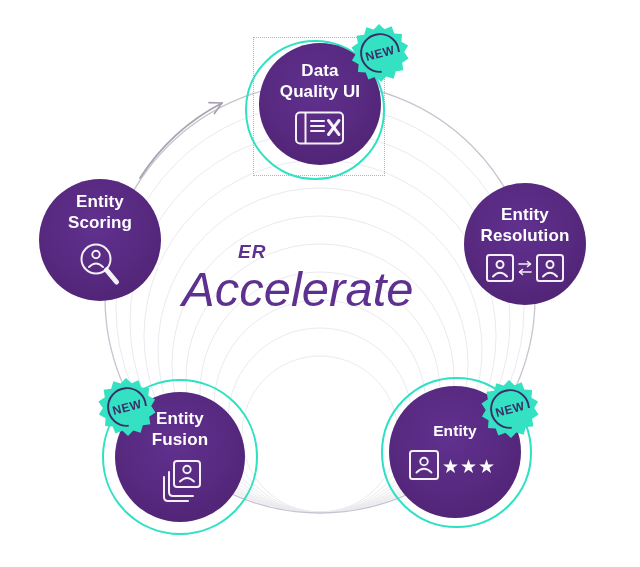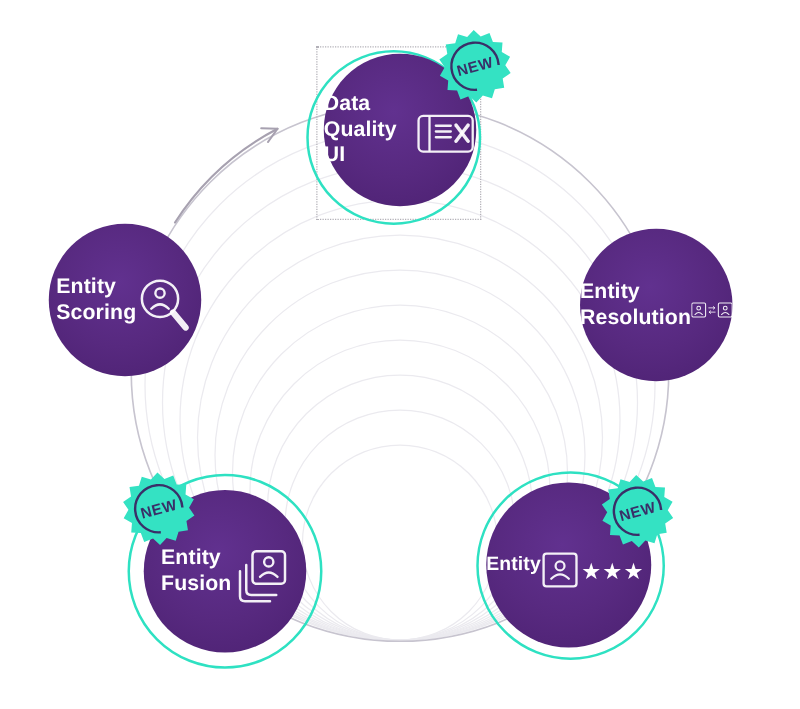--- a/index.html
+++ b/index.html
@@ -18,21 +18,22 @@
     position:absolute;border:2.5px solid #2ee1c2;border-radius:50%;
     box-sizing:border-box;background:transparent;
   }
   .ring.fusion{left:245px;top:40px;width:140px;height:140px;}
   .ring.store{left:102px;top:379px;width:156px;height:156px;}
   .ring.quality{left:381px;top:377px;width:151px;height:151px;}
   
   .node{
     position:absolute;border-radius:50%;
     background:radial-gradient(circle at 46% 38%, #61318f 0%, #57297f 52%, #4b2070 100%);
-    color:#fff;display:flex;flex-direction:row;align-items:center;justify-content:center;
+    color:#fff;display:flex;flex-direction:column;align-items:center;justify-content:center;
+    text-align:center;
   }
   .node .label{font-weight:bold;font-size:17px;line-height:1.22;letter-spacing:.1px;}
   .node .label span{display:block;}
   .node svg{margin-top:7px;display:block;}
   .node.fusion{left:259px;top:43px;width:122px;height:122px;}
   .node.explorer{left:39px;top:179px;width:122px;height:122px;}
   .node.resolution{left:464px;top:183px;width:122px;height:122px;}
   .node.store{left:115px;top:392px;width:130px;height:130px;}
   .node.quality{left:389px;top:386px;width:132px;height:132px;}
   .node.quality .label{font-size:15.5px;}
@@ -191,14 +192,18 @@
   </svg>
 
   <svg class="badge quality" viewBox="0 0 64 64">
     <g transform="rotate(-15 32 32)">
       <polygon fill="#34e2c3" points="62,32 56.4,37.6 59,45 51.5,47.6 50.7,55.4 42.9,54.5 38.7,61.2 32,57 25.3,61.2 21.1,54.5 13.3,55.4 12.5,47.6 5,45 7.6,37.6 2,32 7.6,26.4 5,19 12.5,16.4 13.3,8.5 21.1,9.5 25.3,2.8 32,7 38.7,2.8 42.9,9.5 50.7,8.5 51.5,16.4 59,19 56.4,26.4"></polygon>
       <circle cx="32" cy="32" r="19.5" fill="none" stroke="#3a2f68" stroke-width="2" stroke-dasharray="92 30.5" transform="rotate(100 32 32)"></circle>
       <text x="32" y="36.5" text-anchor="middle" font-size="12.5" font-weight="bold" fill="#3a2f68" letter-spacing=".5" font-family="Liberation Sans, sans-serif">NEW</text>
     </g>
   </svg>
 
+  <div class="center-title">
+    <span class="eyebrow">ER</span>
+    <span class="big">Accelerate</span>
+  </div>
 
 </div>
 
 </body></html>

